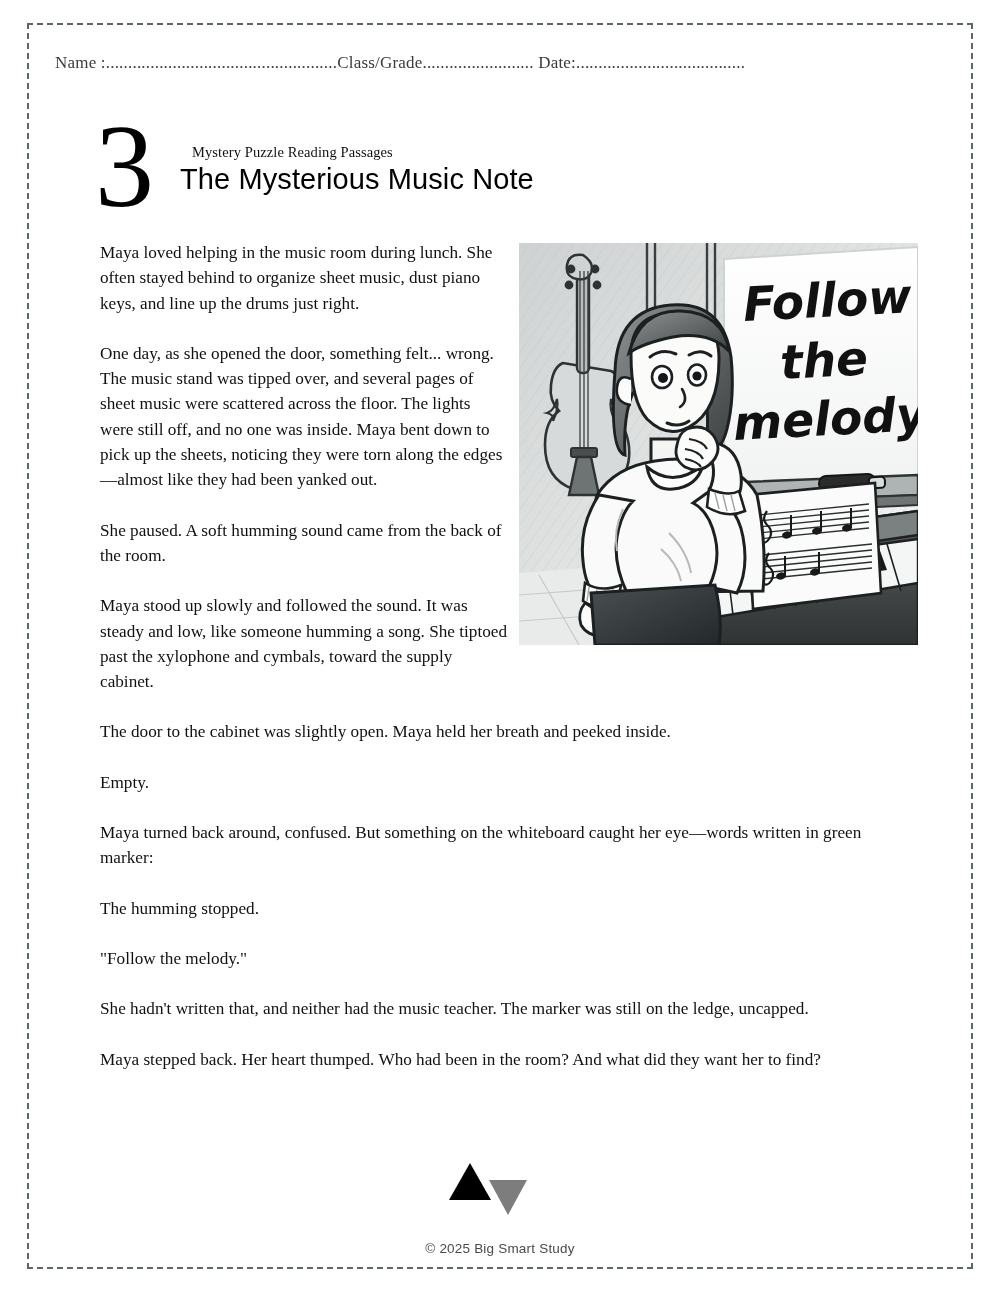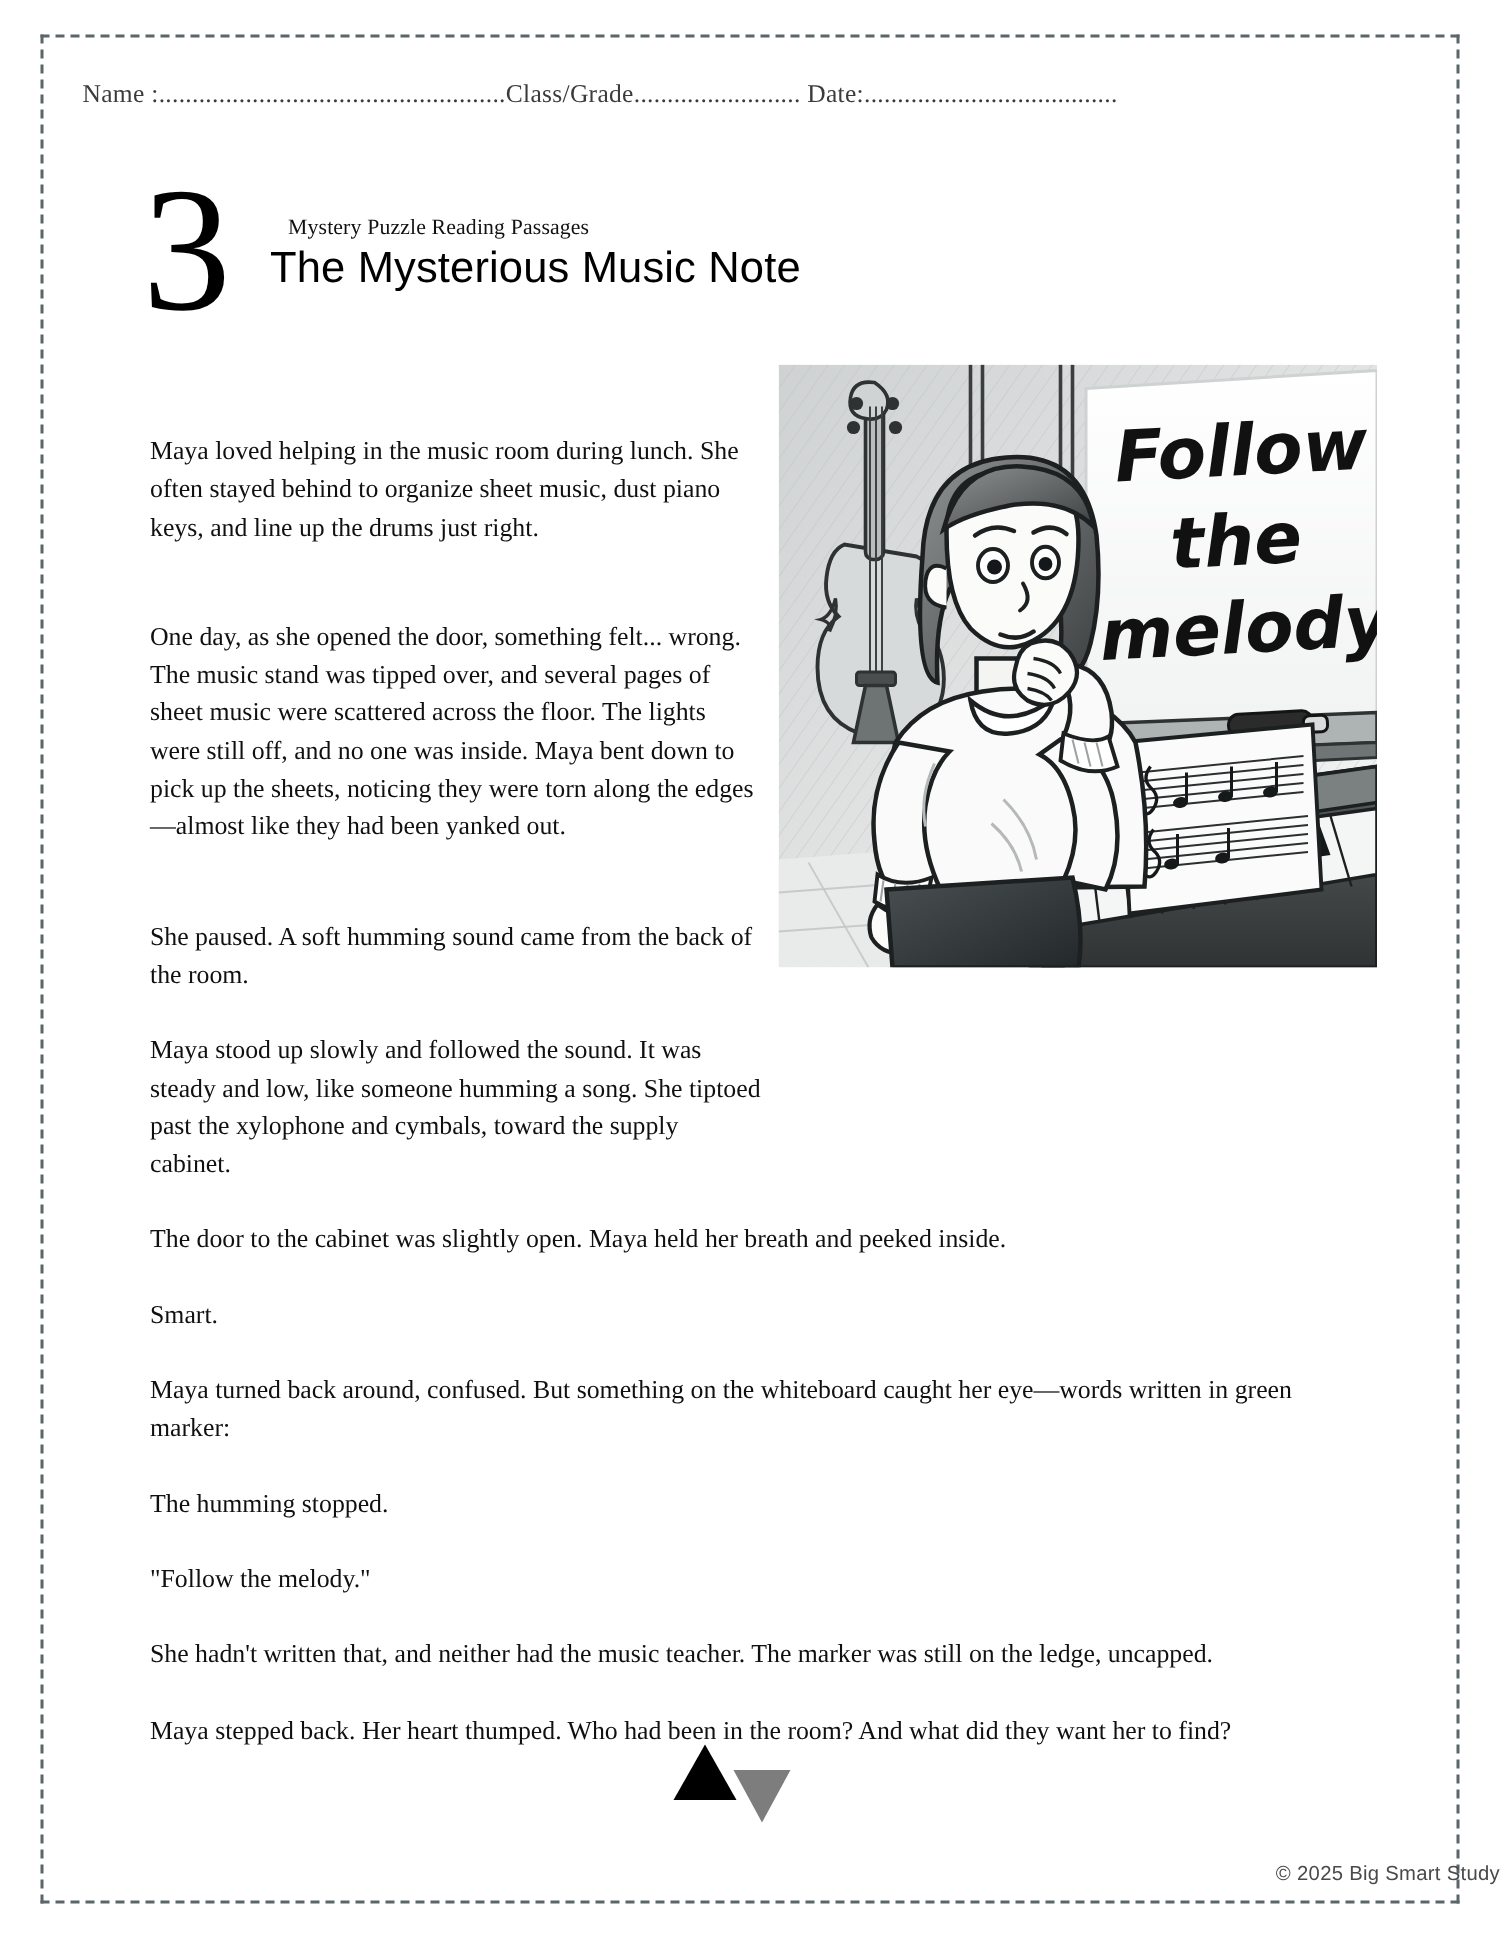--- a/index.html
+++ b/index.html
@@ -111,21 +111,21 @@
   .story p {
     font-family: "Liberation Serif", serif;
     font-size: 17.2px;
     line-height: 25.3px;
     color: #101010;
     margin: 0 0 25px 0;
     text-align: left;
   }
   .story p:last-child { margin-bottom: 0; }
   
-  .story p.narrow { width: 408px; margin-top: 48px; }
+  .story p.narrow { width: 408px; }
   .story p.mixed  { width: 790px; }
 
   
   .footer-marks {
     position: absolute;
     left: 447px;
     top: 1160px;
     width: 90px;
     height: 60px;
   }
@@ -143,21 +143,21 @@
     width: 0; height: 0;
     border-left: 19px solid transparent;
     border-right: 19px solid transparent;
     border-top: 35px solid #7d7d7d;
   }
   .copyright {
     position: absolute;
     left: 0;
     top: 1241px;
     width: 1000px;
-    text-align: right;
+    text-align: center;
     font-family: "Liberation Sans", sans-serif;
     font-size: 13.5px;
     color: #4a4a4a;
     letter-spacing: 0.2px;
   }
 </style>
 </head>
 <body>
 
 <div class="page">
@@ -388,21 +388,21 @@
       </g>
     </svg>
   </div>
 
   <div class="story">
     <p class="narrow">Maya loved helping in the music room during lunch. She often stayed behind to organize sheet music, dust piano keys, and line up the drums just right.</p>
     <p class="narrow">One day, as she opened the door, something felt... wrong. The music stand was tipped over, and several pages of sheet music were scattered across the floor. The lights were still off, and no one was inside. Maya bent down to pick up the sheets, noticing they were torn along the edges—almost like they had been yanked out.</p>
     <p class="narrow">She paused. A soft humming sound came from the back of the room.</p>
     <p class="mixed" style="width:408px;font-family:Liberation Serif, serif;">Maya stood up slowly and followed the sound. It was steady and low, like someone humming a song. She tiptoed past the xylophone and cymbals, toward the supply cabinet.</p>
     <p class="mixed">The door to the cabinet was slightly open. Maya held her breath and peeked inside.</p>
-    <p class="mixed">Smart.</p>
+    <p class="mixed">Empty.</p>
     <p class="mixed">Maya turned back around, confused. But something on the whiteboard caught her eye—words written in green marker:</p>
     <p class="mixed">The humming stopped.</p>
     <p class="mixed">"Follow the melody."</p>
     <p class="mixed">She hadn't written that, and neither had the music teacher. The marker was still on the ledge, uncapped.</p>
     <p class="mixed">Maya stepped back. Her heart thumped. Who had been in the room? And what did they want her to find?</p>
   </div>
 
   <div class="footer-marks">
     <div class="tri-up"></div>
     <div class="tri-down"></div>

